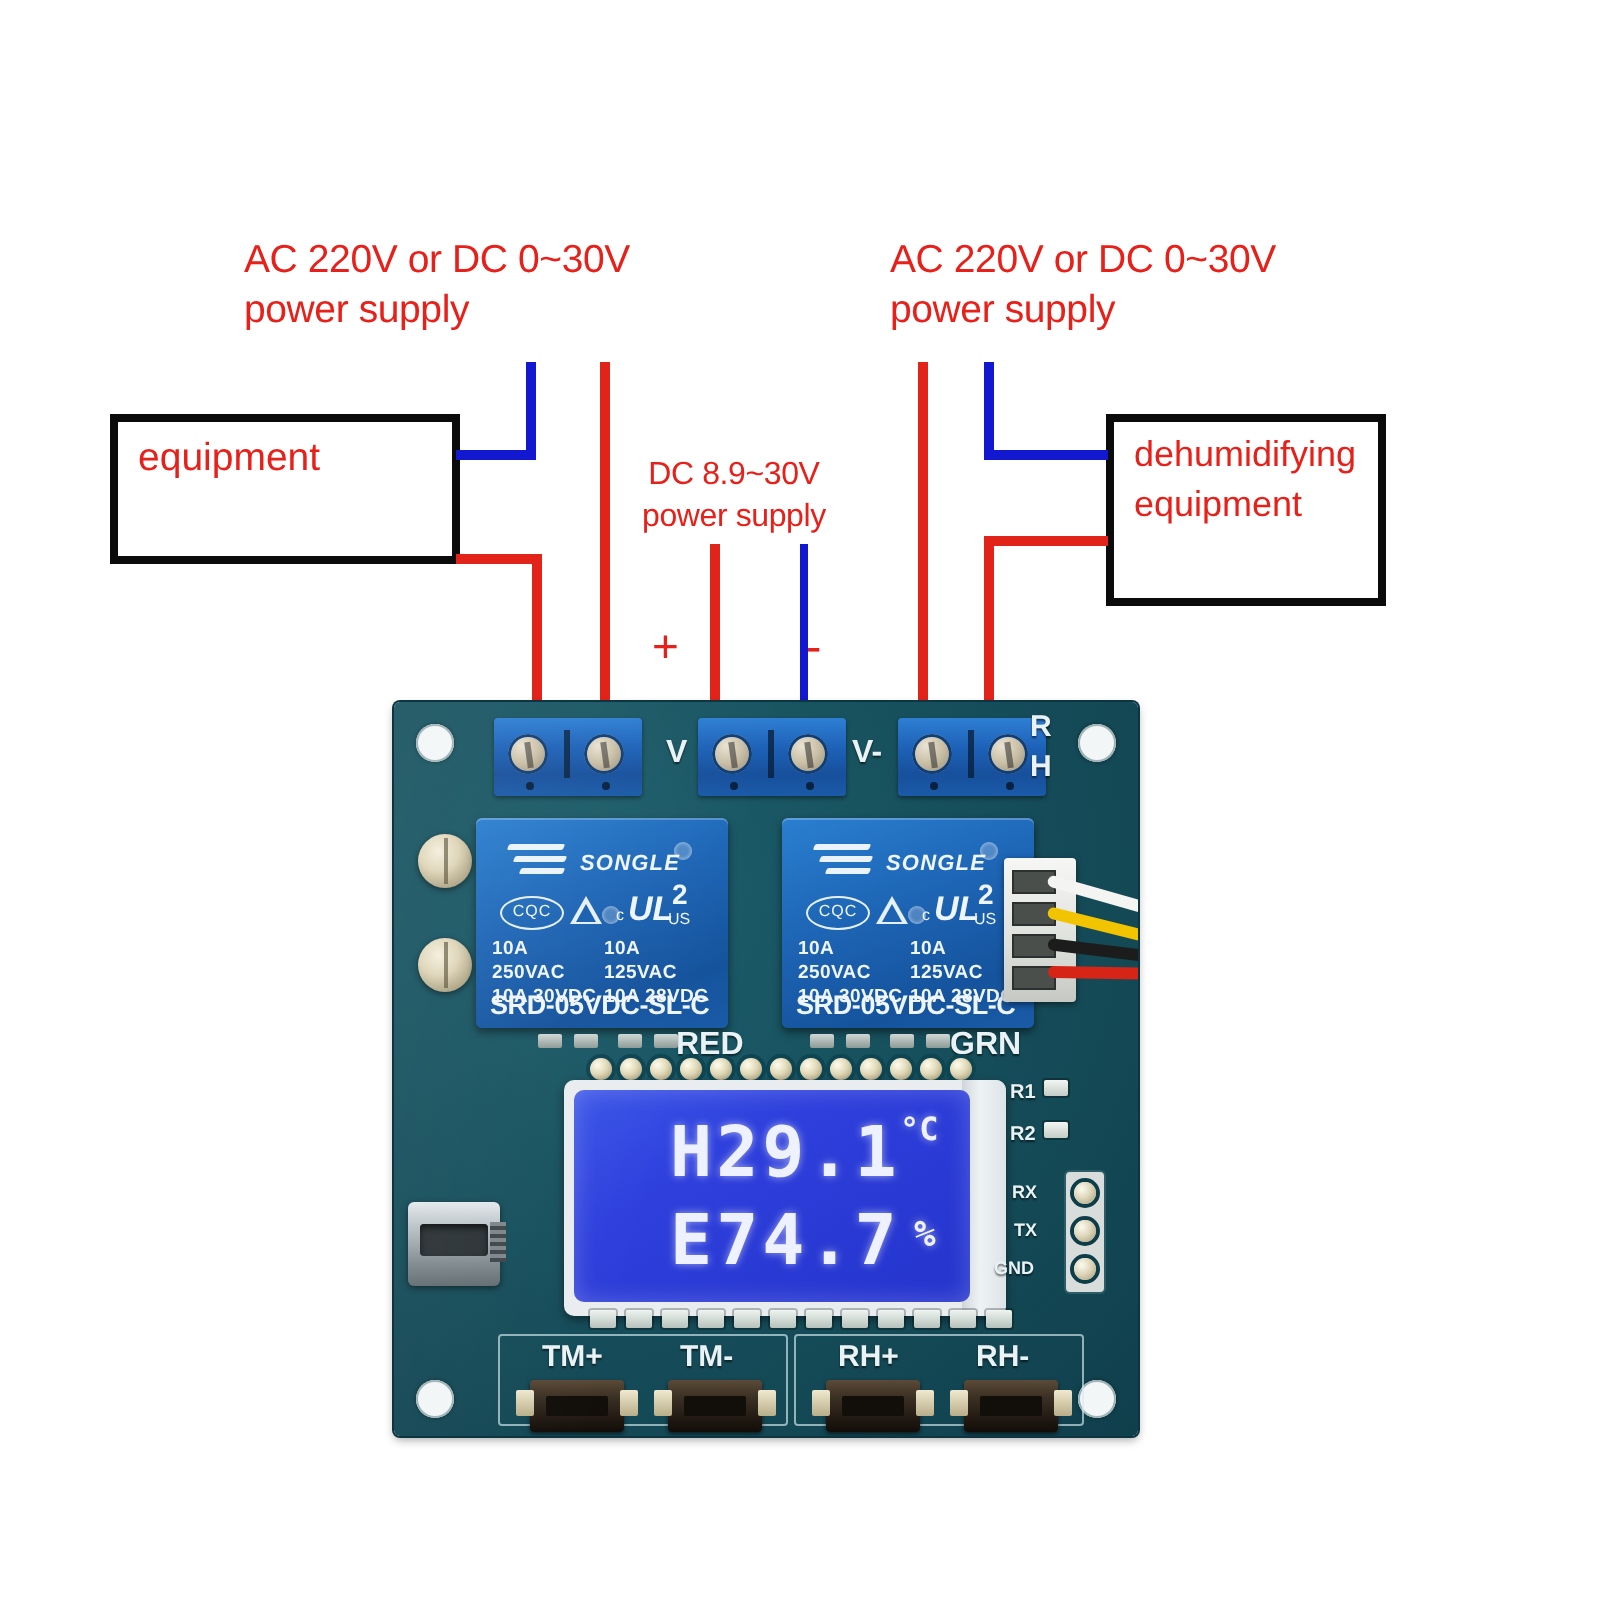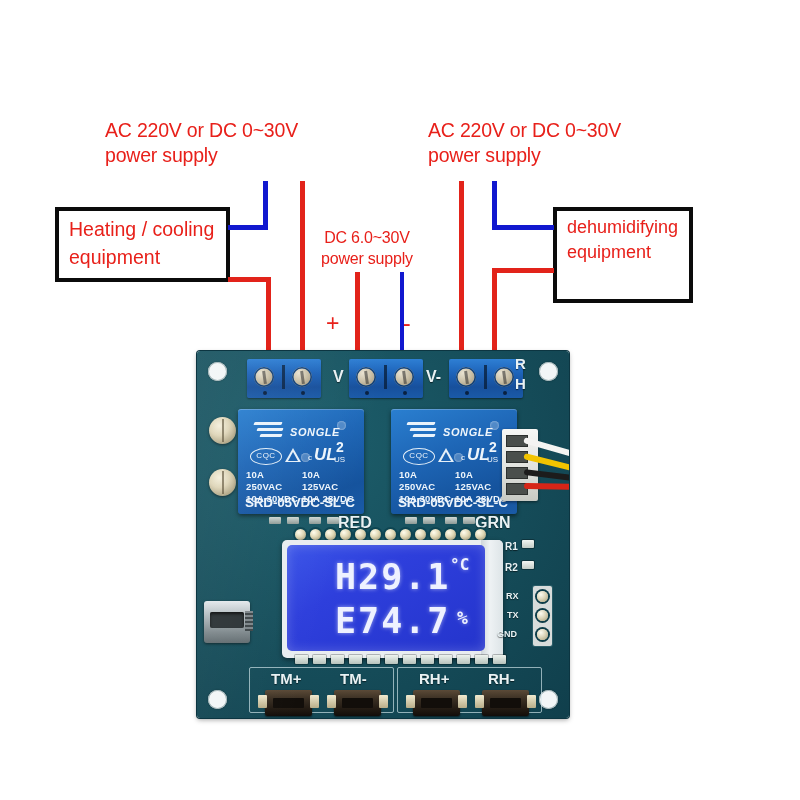--- a/index.html
+++ b/index.html
@@ -24,21 +24,21 @@
 
   
   .anno {
     position: absolute;
     color: #e8201a;
     font-family: "Liberation Sans", sans-serif;
     line-height: 1.30;
     white-space: nowrap;
     letter-spacing: -0.2px;
   }
-  .anno.big { font-size: 19.5px; }
+  .anno.big { font-size: 19.5px; margin-left: 17px; }
   .anno.mid { font-size: 16px; }
   .anno.sign { font-size: 23px; font-weight: 400; }
 
   
   .eqbox {
     position: absolute;
     background: #ffffff;
     border: 4px solid #0b0b0b;
     box-sizing: border-box;
     color: #e8201a;
@@ -379,29 +379,28 @@
     <div>AC 220V or DC 0~30V</div>
     <div>power supply</div>
   </div>
 
   <div class="anno big" style="left:428px; top:118px;">
     <div>AC 220V or DC 0~30V</div>
     <div>power supply</div>
   </div>
 
   <div class="anno mid" style="left:321px; top:228px; text-align:center;">
-    <div>DC 6.0~30V</div>
+    <div>DC 8.9~30V</div>
     <div>power supply</div>
   </div>
 
   <div class="anno sign" style="left:326px; top:309px;">+</div>
   <div class="anno sign" style="left:403px; top:309px;">-</div>
 
   <div class="eqbox" style="left:55px; top:207px; width:175px; height:75px;">
-    <div>Heating / cooling</div>
     <div>equipment</div>
   </div>
 
   <div class="eqbox" style="left:553px; top:207px; width:140px; height:96px; font-size:18px; line-height:1.40;">
     <div>dehumidifying</div>
     <div>equipment</div>
   </div>
 
   <div class="wire blue" style="left:263px; top:181px; width:5px; height:48px;"></div>
   <div class="wire blue" style="left:228px; top:225px; width:40px; height:5px;"></div>

